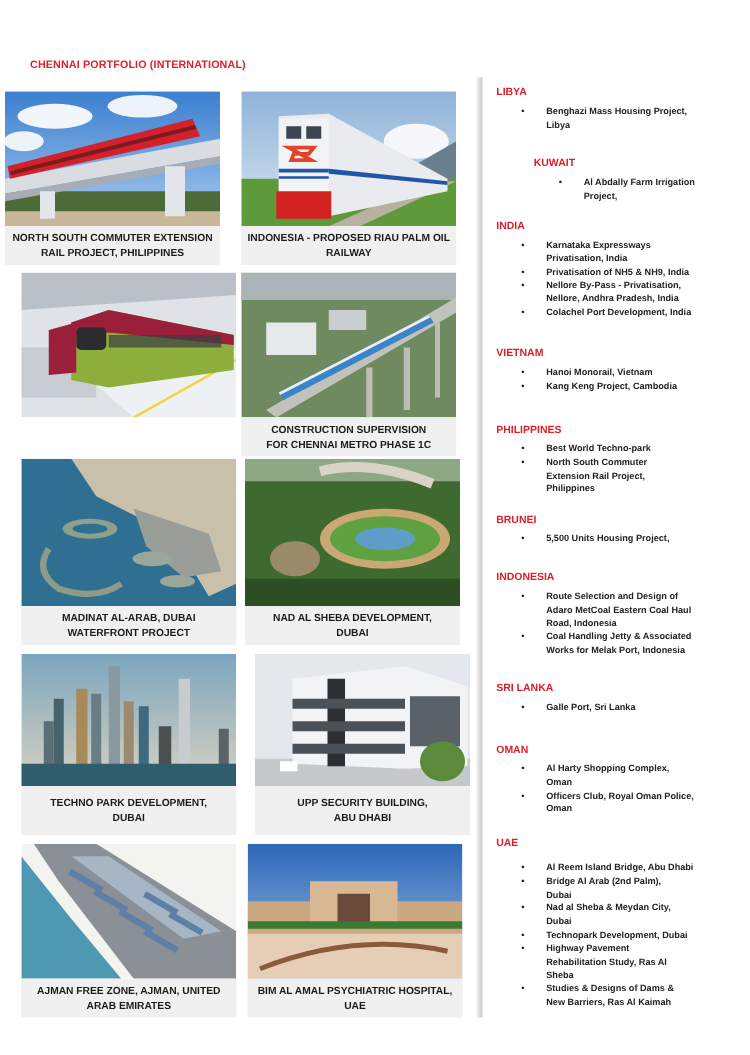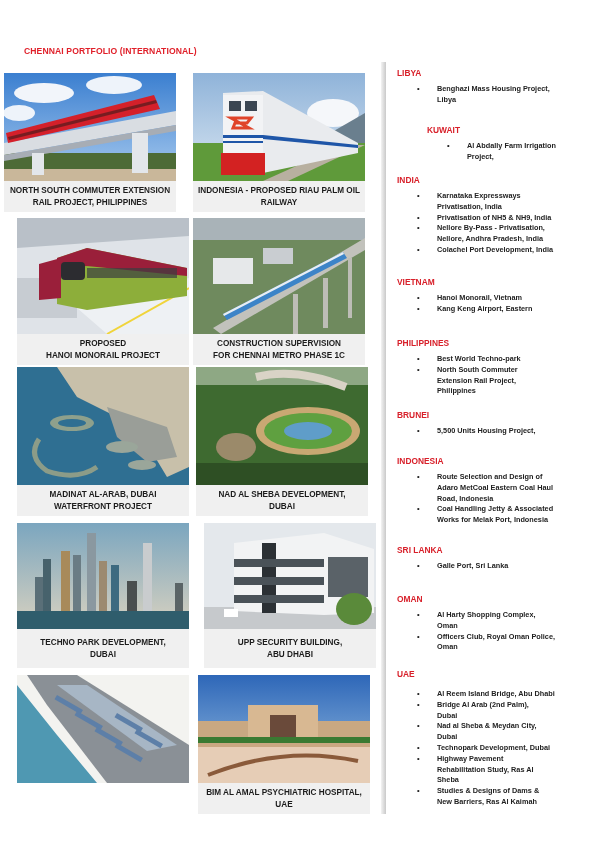--- a/index.html
+++ b/index.html
@@ -120,24 +120,20 @@
       <polygon points="60,90 172,60 172,116 90,116" fill="#eef1f4"></polygon>
       <line x1="90" y1="116" x2="172" y2="70" stroke="#f0d43a" stroke-width="2"></line>
       <rect x="0" y="60" width="60" height="40" fill="#c7ccd2"></rect>
       <polygon points="40,40 70,30 170,50 170,78 70,92 40,86" fill="#8dae3a"></polygon>
       <polygon points="40,40 70,30 170,50 170,58 70,48 40,50" fill="#9a1f3a"></polygon>
       <rect x="44" y="44" width="24" height="18" rx="4" fill="#2c2c30"></rect>
       <rect x="70" y="50" width="90" height="10" fill="#3b3d40" opacity="0.7"></rect>
       <polygon points="22,46 44,40 44,80 22,82" fill="#9a1f3a"></polygon>
     </svg>
   </div>
-  <div class="caption">
-    <span class="cap-line">PROPOSED</span>
-    <span class="cap-line">HANOI MONORAIL PROJECT</span>
-  </div>
 </div>
 
 <div class="tile" style="left:193px; top:218px;">
   <div class="photo" style="height:116px;">
     <svg width="172" height="116" viewBox="0 0 172 116">
       <rect width="172" height="116" fill="#6f8a5e"></rect>
       <rect width="172" height="22" fill="#a9b3b8"></rect>
       <rect x="20" y="40" width="40" height="26" fill="#e6e8ea"></rect>
       <rect x="70" y="30" width="30" height="16" fill="#c9cdd1"></rect>
       <polygon points="20,110 172,20 172,32 28,116" fill="#c2c2bc"></polygon>
@@ -252,20 +248,24 @@
       <g fill="#5d7fa8">
         <rect x="40" y="20" width="30" height="5" transform="rotate(30 40 20)"></rect>
         <rect x="60" y="36" width="30" height="5" transform="rotate(30 60 36)"></rect>
         <rect x="80" y="52" width="30" height="5" transform="rotate(30 80 52)"></rect>
         <rect x="100" y="68" width="30" height="5" transform="rotate(30 100 68)"></rect>
         <rect x="100" y="38" width="30" height="5" transform="rotate(30 100 38)"></rect>
         <rect x="120" y="54" width="30" height="5" transform="rotate(30 120 54)"></rect>
       </g>
     </svg>
   </div>
+  <div class="caption">
+    <span class="cap-line">AJMAN FREE ZONE, AJMAN, UNITED</span>
+    <span class="cap-line">ARAB EMIRATES</span>
+  </div>
 </div>
 
 <div class="tile" style="left:198px; top:675px;">
   <div class="photo" style="height:108px;">
     <svg width="172" height="108" viewBox="0 0 172 108">
       <defs>
           <linearGradient id="sky10" x1="0" y1="0" x2="0" y2="1">
             <stop offset="0" stop-color="#2e67b8"></stop>
             <stop offset="1" stop-color="#9cc2e4"></stop>
           </linearGradient>
@@ -308,21 +308,21 @@
     <li><span class="bullet">•</span><span>Privatisation of NH5 &amp; NH9, India</span></li>
     <li><span class="bullet">•</span><span>Nellore By-Pass - Privatisation,</span><br><span>Nellore, Andhra Pradesh, India</span></li>
     <li><span class="bullet">•</span><span>Colachel Port Development, India</span></li>
   </ul>
 </div>
 
 <div class="region" style="top:277px;">
   <div class="region-title">VIETNAM</div>
   <ul>
     <li><span class="bullet">•</span><span>Hanoi Monorail, Vietnam</span></li>
-    <li><span class="bullet">•</span><span>Kang Keng Airport, Eastern</span></li>
+    <li><span class="bullet">•</span><span>Kang Keng Project, Cambodia</span></li>
   </ul>
 </div>
 
 <div class="region" style="top:338px;">
   <div class="region-title">PHILIPPINES</div>
   <ul>
     <li><span class="bullet">•</span><span>Best World Techno-park</span></li>
     <li><span class="bullet">•</span><span>North South Commuter</span><br><span>Extension Rail Project,</span><br><span>Philippines</span></li>
   </ul>
 </div>

